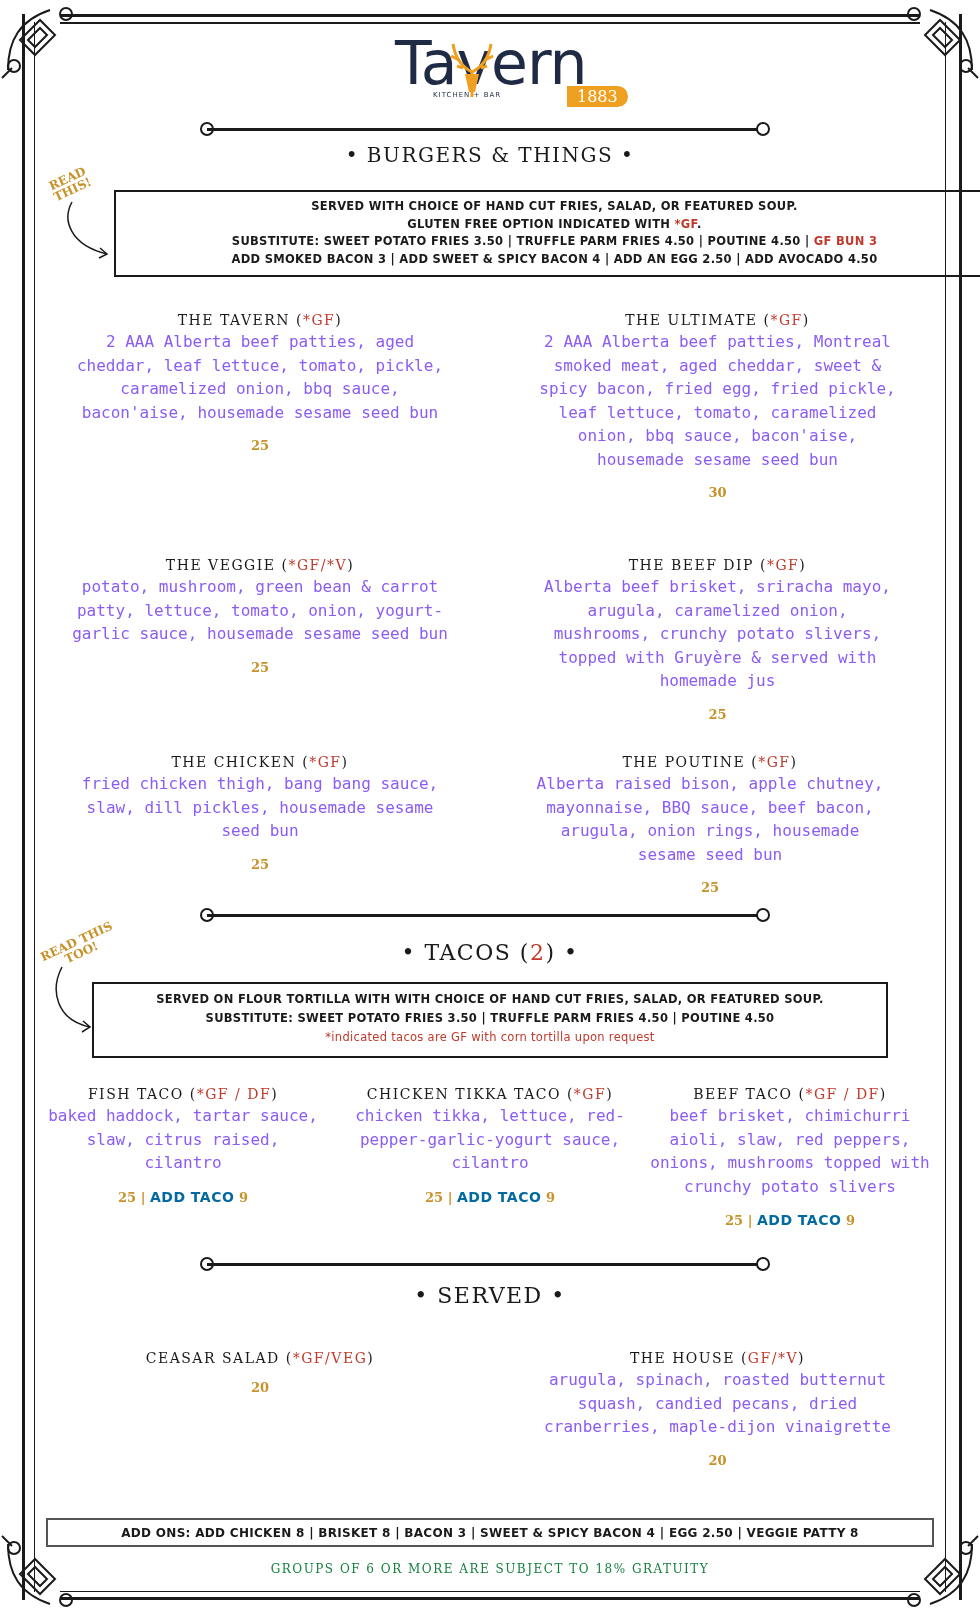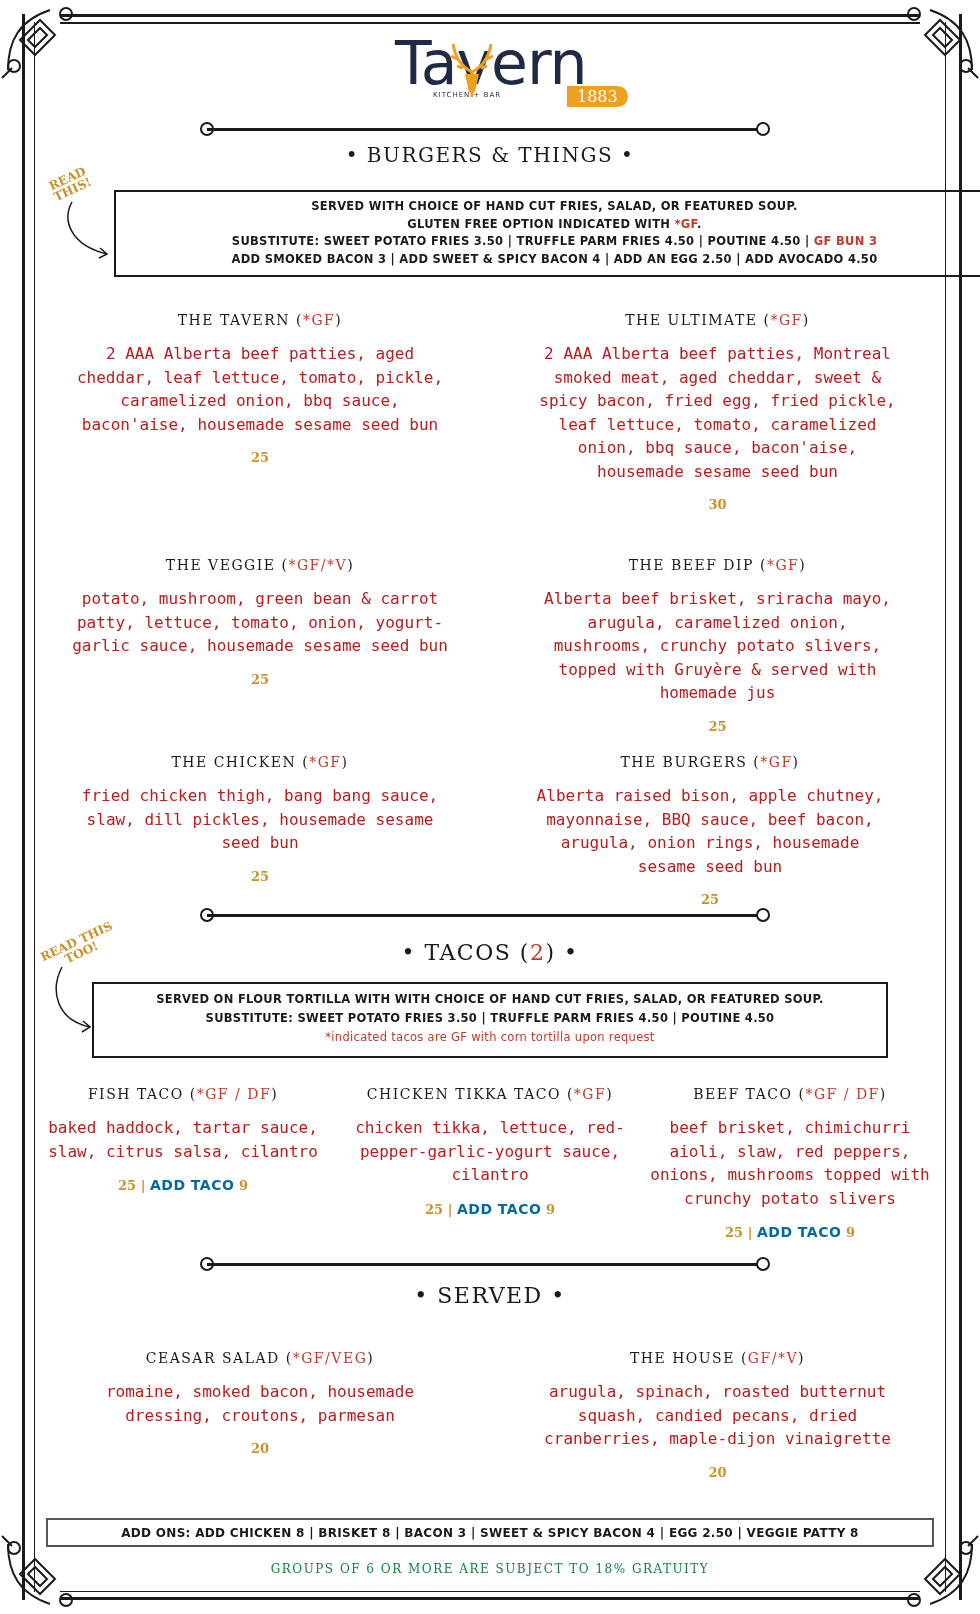--- a/index.html
+++ b/index.html
@@ -33,21 +33,21 @@
   .notice { position: absolute; border: 2px solid #1a1a1a; text-align: center; font-family: "DejaVu Sans", sans-serif; font-weight: bold; font-size: 11.5px; line-height: 17.5px; color: #1a1a1a; letter-spacing: 0.3px; padding-top: 6px; box-sizing: border-box; }
   .notice .red { color: #c0392b; }
   .notice .note-red { color: #c0392b; font-weight: normal; }
 
   .hand { position: absolute; font-family: "DejaVu Serif", serif; font-size: 12px; color: #c8922a; transform: rotate(-25deg); line-height: 12px; text-align: center; font-weight: bold; }
   .arrow { position: absolute; }
 
   .item { position: absolute; text-align: center; }
   .item .name { font-family: "DejaVu Serif", serif; font-size: 14px; letter-spacing: 1.5px; color: #1a1a1a; }
   .item .name .red { color: #c0392b; }
-  .item .desc { font-family: "DejaVu Sans Mono", monospace; font-size: 16px; line-height: 23.5px; color: #b91c1c; margin-top: 14px; }
+  .item .desc { font-family: "DejaVu Sans Mono", monospace; font-size: 16px; line-height: 23.5px; color: #8b5cf6; margin-top: 2px; }
   .item .price { font-family: "DejaVu Serif", serif; font-size: 13px; color: #c8922a; font-weight: bold; margin-top: 14px; }
   .item .price .add { font-family: "DejaVu Sans", sans-serif; color: #0369a1; font-size: 14px; font-weight: bold; letter-spacing: 0.5px; }
 
   .addons { position: absolute; left: 46px; top: 1518px; width: 888px; height: 29px; border: 2px solid #555; box-sizing: border-box; text-align: center; font-family: "DejaVu Sans", sans-serif; font-weight: bold; font-size: 12px; line-height: 26px; letter-spacing: 0.3px; }
   .gratuity { position: absolute; left: 0; width: 980px; top: 1562px; text-align: center; font-family: "DejaVu Serif", serif; font-size: 12px; color: #15803d; letter-spacing: 1.5px; }
 </style>
 </head>
 <body>
 
 <div class="frame-outer"></div>
@@ -156,21 +156,21 @@
   <div class="name"><span>THE BEEF DIP (</span><span class="red">*GF</span><span>)</span></div>
   <div class="desc">Alberta beef brisket, sriracha mayo, arugula, caramelized onion, mushrooms, crunchy potato slivers, topped with  Gruyère &amp; served with homemade jus</div>
   <div class="price">25</div>
 </div>
 <div class="item" style="left:80px;top:754px;width:360px">
   <div class="name"><span>THE CHICKEN (</span><span class="red">*GF</span><span>)</span></div>
   <div class="desc">fried chicken thigh, bang bang sauce, slaw, dill pickles, housemade sesame seed bun</div>
   <div class="price">25</div>
 </div>
 <div class="item" style="left:535px;top:754px;width:350px">
-  <div class="name"><span>THE BURGERS (</span><span class="red">*GF</span><span>)</span></div>
+  <div class="name"><span>THE POUTINE (</span><span class="red">*GF</span><span>)</span></div>
   <div class="desc">Alberta raised bison, apple chutney, mayonnaise, BBQ sauce, beef bacon, arugula, onion rings, housemade sesame seed bun</div>
   <div class="price">25</div>
 </div>
 
 <div class="divider" style="top:908px">
     <div class="dot l"></div>
     <div class="line"></div>
     <div class="dot r"></div>
   </div>
 
@@ -183,21 +183,21 @@
   </svg>
 
 <div class="notice" style="left:92px;top:982px;width:796px;height:76px;line-height:19px">
   <div>SERVED ON FLOUR TORTILLA WITH WITH CHOICE OF HAND CUT FRIES, SALAD, OR FEATURED SOUP.</div>
   <div>SUBSTITUTE: SWEET POTATO FRIES 3.50 | TRUFFLE PARM FRIES 4.50 | POUTINE 4.50</div>
   <div class="note-red">*indicated tacos are GF with corn tortilla upon request</div>
 </div>
 
 <div class="item" style="left:48px;top:1086px;width:270px">
   <div class="name"><span>FISH TACO (</span><span class="red">*GF / DF</span><span>)</span></div>
-  <div class="desc">baked haddock, tartar sauce, slaw, citrus salsa, cilantro</div>
+  <div class="desc">baked haddock, tartar sauce, slaw, citrus raised, cilantro</div>
   <div class="price"><span>25</span><span> | </span><span class="add">ADD TACO</span><span> 9</span></div>
 </div>
 <div class="item" style="left:345px;top:1086px;width:290px">
   <div class="name"><span>CHICKEN TIKKA TACO (</span><span class="red">*GF</span><span>)</span></div>
   <div class="desc">chicken tikka, lettuce, red-pepper-garlic-yogurt sauce, cilantro</div>
   <div class="price"><span>25</span><span> | </span><span class="add">ADD TACO</span><span> 9</span></div>
 </div>
 <div class="item" style="left:650px;top:1086px;width:280px">
   <div class="name"><span>BEEF TACO (</span><span class="red">*GF / DF</span><span>)</span></div>
   <div class="desc">beef brisket, chimichurri aioli, slaw, red peppers, onions, mushrooms topped with crunchy potato slivers</div>
@@ -207,21 +207,20 @@
 <div class="divider" style="top:1257px">
     <div class="dot l"></div>
     <div class="line"></div>
     <div class="dot r"></div>
   </div>
 
 <div class="section-title" style="top:1283px;font-size:22px">• SERVED •</div>
 
 <div class="item" style="left:80px;top:1350px;width:360px">
   <div class="name"><span>CEASAR SALAD (</span><span class="red">*GF/VEG</span><span>)</span></div>
-  <div class="desc">romaine, smoked bacon, housemade dressing, croutons, parmesan</div>
   <div class="price">20</div>
 </div>
 <div class="item" style="left:540px;top:1350px;width:355px">
   <div class="name"><span>THE HOUSE (</span><span class="red">GF/*V</span><span>)</span></div>
   <div class="desc">arugula, spinach, roasted butternut squash, candied pecans, dried cranberries, maple-dijon vinaigrette</div>
   <div class="price">20</div>
 </div>
 
 <div class="addons">ADD ONS: ADD CHICKEN 8 | BRISKET 8 | BACON 3 | SWEET &amp; SPICY BACON 4 | EGG 2.50 | VEGGIE PATTY 8</div>
 <div class="gratuity">GROUPS OF 6 OR MORE ARE SUBJECT TO 18% GRATUITY</div>

